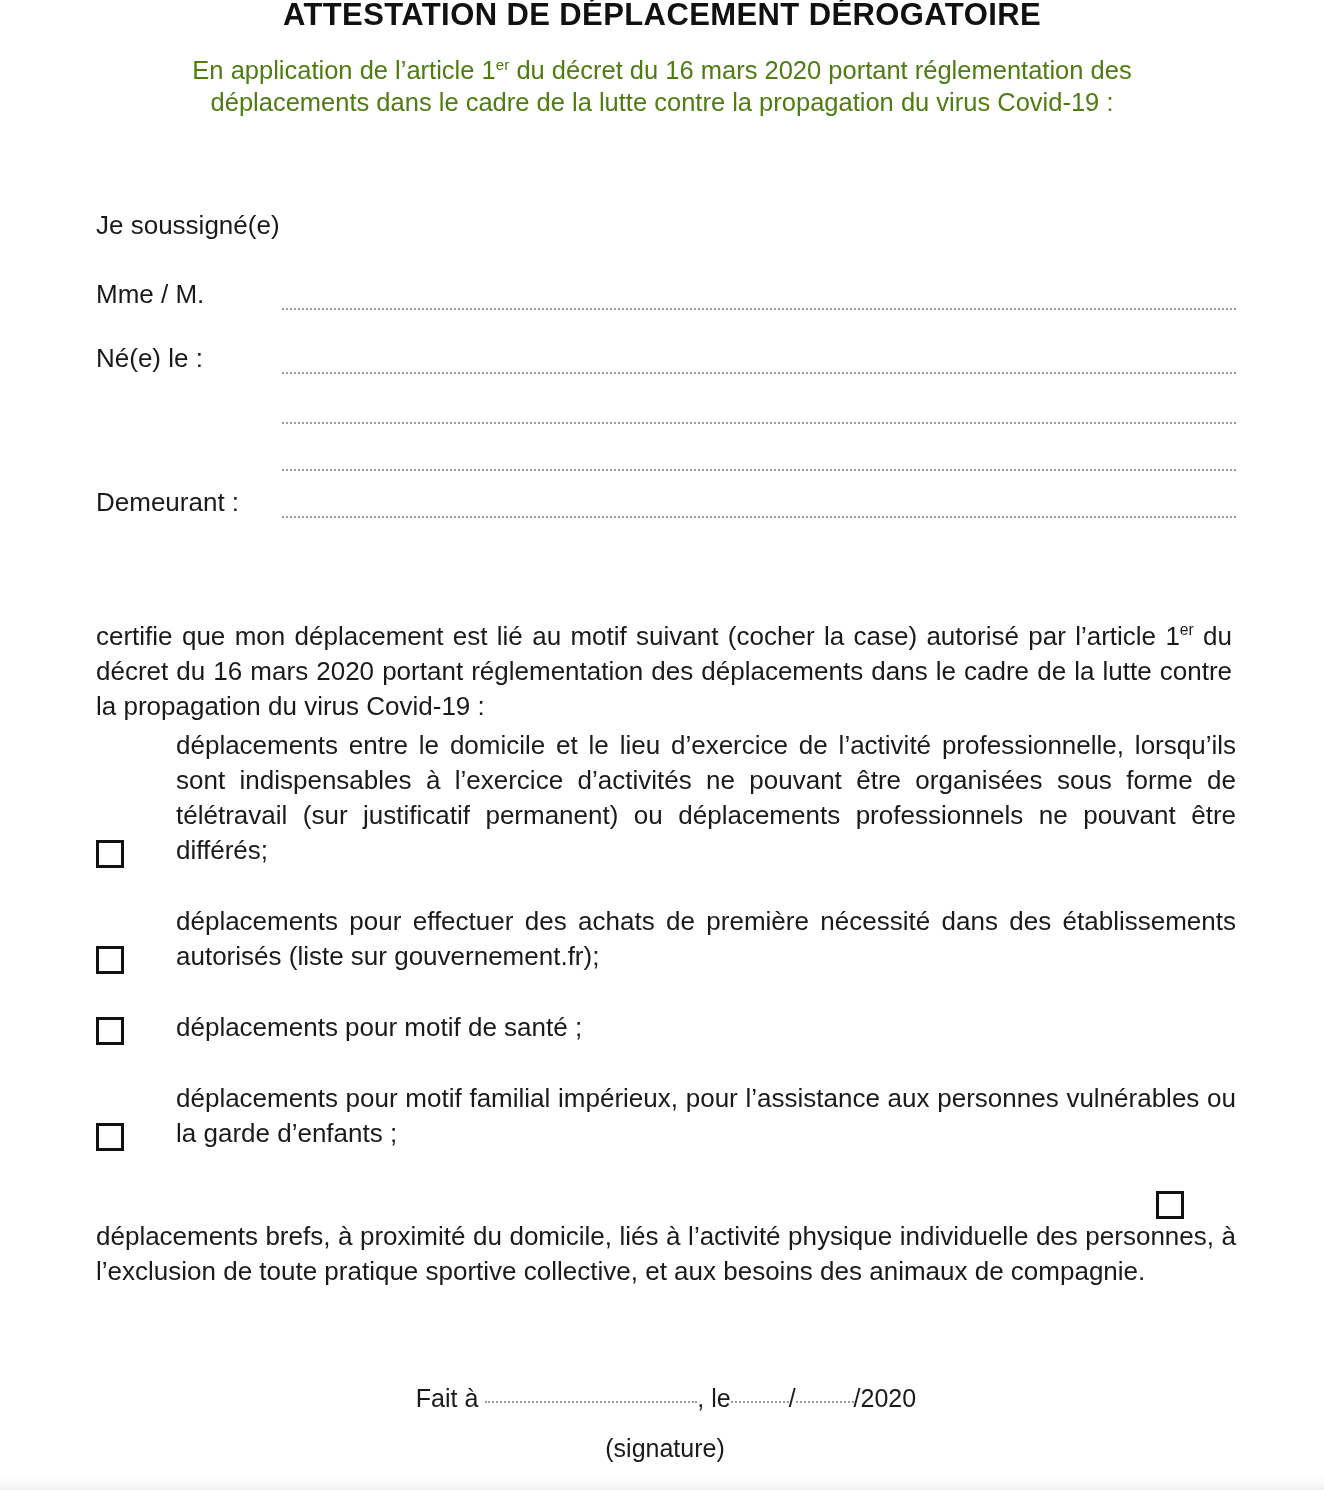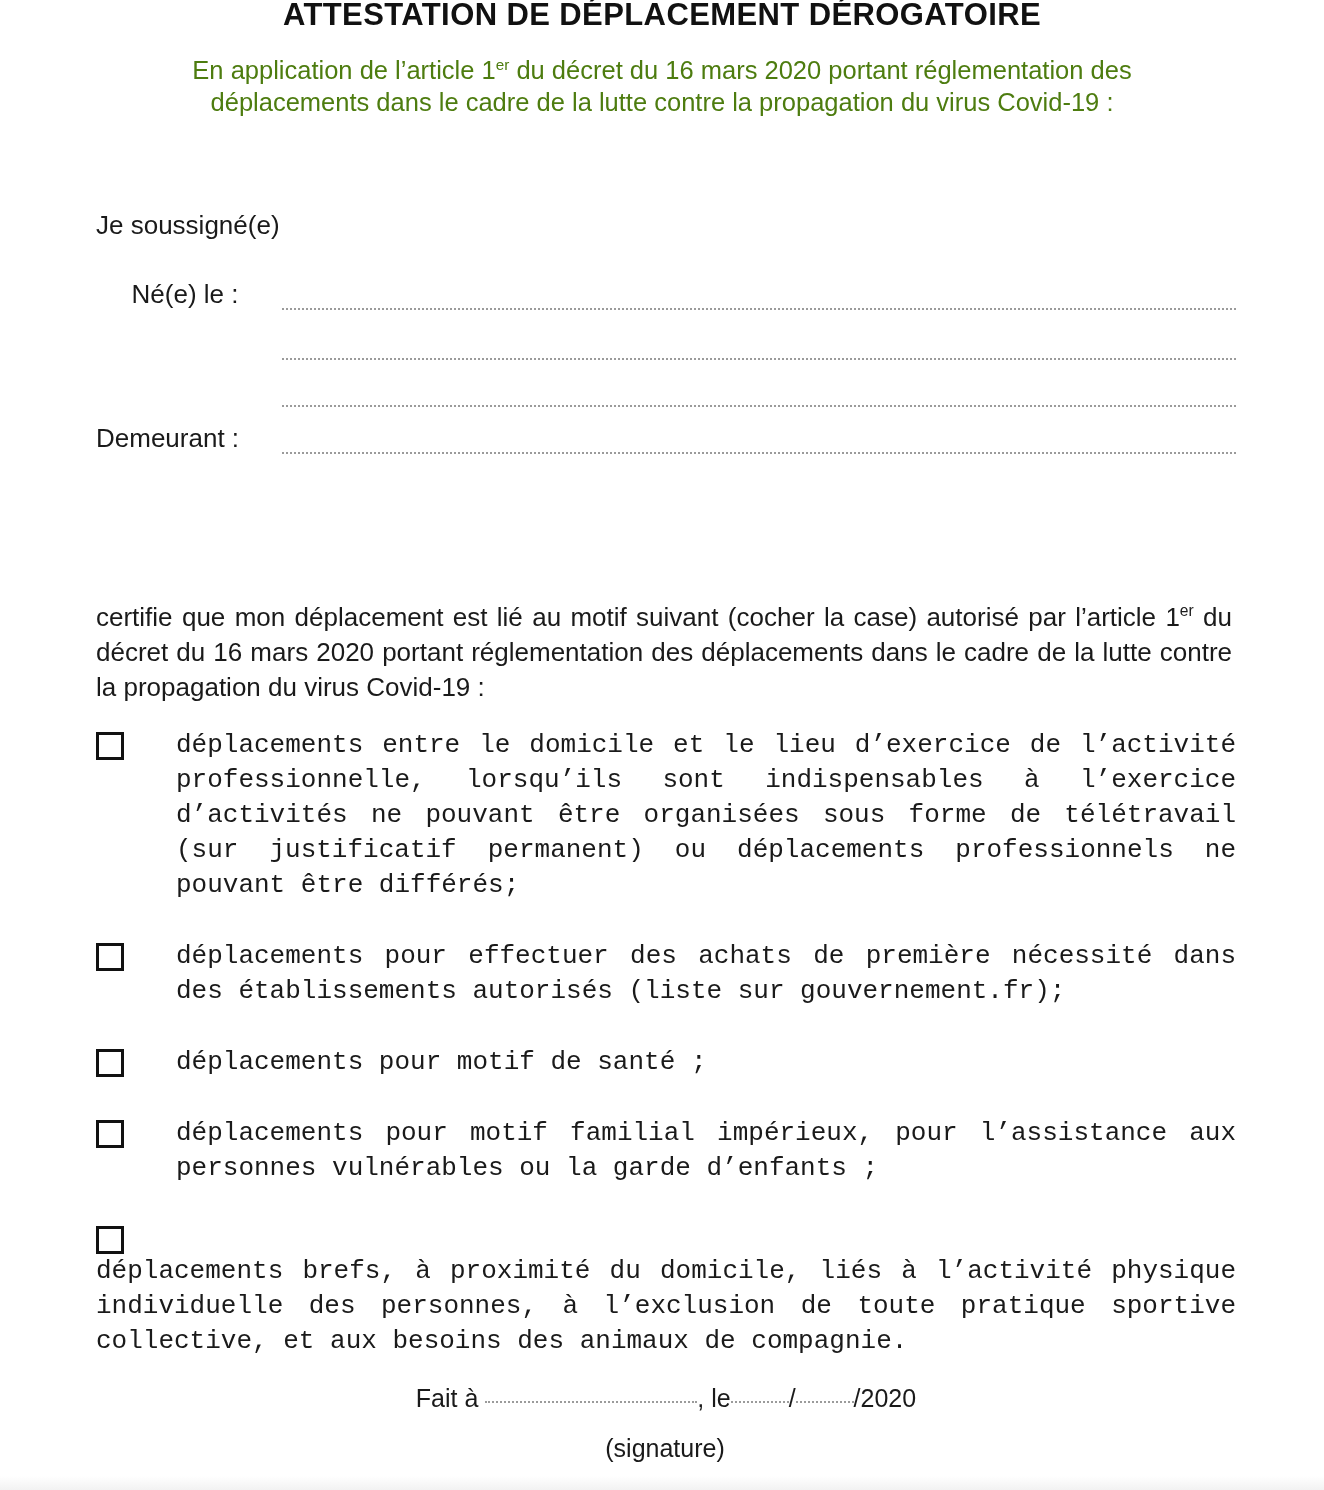--- a/index.html
+++ b/index.html
@@ -91,30 +91,30 @@
   .dotline {
     height: 18px;
     border-bottom: 2px dotted #9b9b9b;
   }
   .dotline + .dotline {
     margin-top: 29px;
   }
 
   
   .lbl-mme   { width: 186px; }
-  .lbl-ne    { width: 186px; text-align: center; }
+  .lbl-ne    { width: 186px; }
   .lbl-dem   { width: 186px; }
 
   .row-mme .field-lines { margin-left: 0; }
 
   
   .certify {
     position: absolute;
     left: 96px;
-    top: 600px;
+    top: 619px;
     width: 1136px;
     font-size: 26px;
     line-height: 35px;
     text-align: justify;
     text-justify: inter-word;
   }
   .certify sup {
     font-size: 0.6em;
     vertical-align: super;
     line-height: 0;
@@ -123,23 +123,22 @@
   
   .reasons {
     position: absolute;
     left: 96px;
     top: 728px;
     width: 1140px;
   }
 
   .reason {
     display: flex;
-    align-items: flex-start;
+    align-items: flex-end;
     margin-bottom: 36px;
-    font-family: Liberation Mono, monospace;
   }
   .reason:last-child { margin-bottom: 0; flex-direction: column; }
 
   .checkbox {
     flex: 0 0 auto;
     width: 28px;
     height: 28px;
     border: 3px solid #111111;
     background: #ffffff;
     margin-top: 4px;
@@ -202,20 +201,26 @@
   <div class="doc-title">ATTESTATION DE DÉPLACEMENT DÉROGATOIRE</div>
 
   <div class="intro">
     <span>En application de l’article 1</span><sup>er</sup><span> du décret du 16 mars 2020 portant réglementation des déplacements dans le cadre de la lutte contre la propagation du virus Covid-19 :</span>
   </div>
 
   <div class="ident">
 
     <div class="ident-lead">Je soussigné(e)</div>
 
+    <div class="field-row row-mme">
+      <div class="field-label lbl-mme">Mme / M.</div>
+      <div class="field-lines">
+        <div class="dotline"></div>
+      </div>
+    </div>
 
     <div class="field-row">
       <div class="field-label lbl-ne">Né(e) le  :</div>
       <div class="field-lines">
         <div class="dotline"></div>
       </div>
     </div>
 
     <div class="field-row">
       <div class="field-label lbl-dem">Demeurant  :</div>

